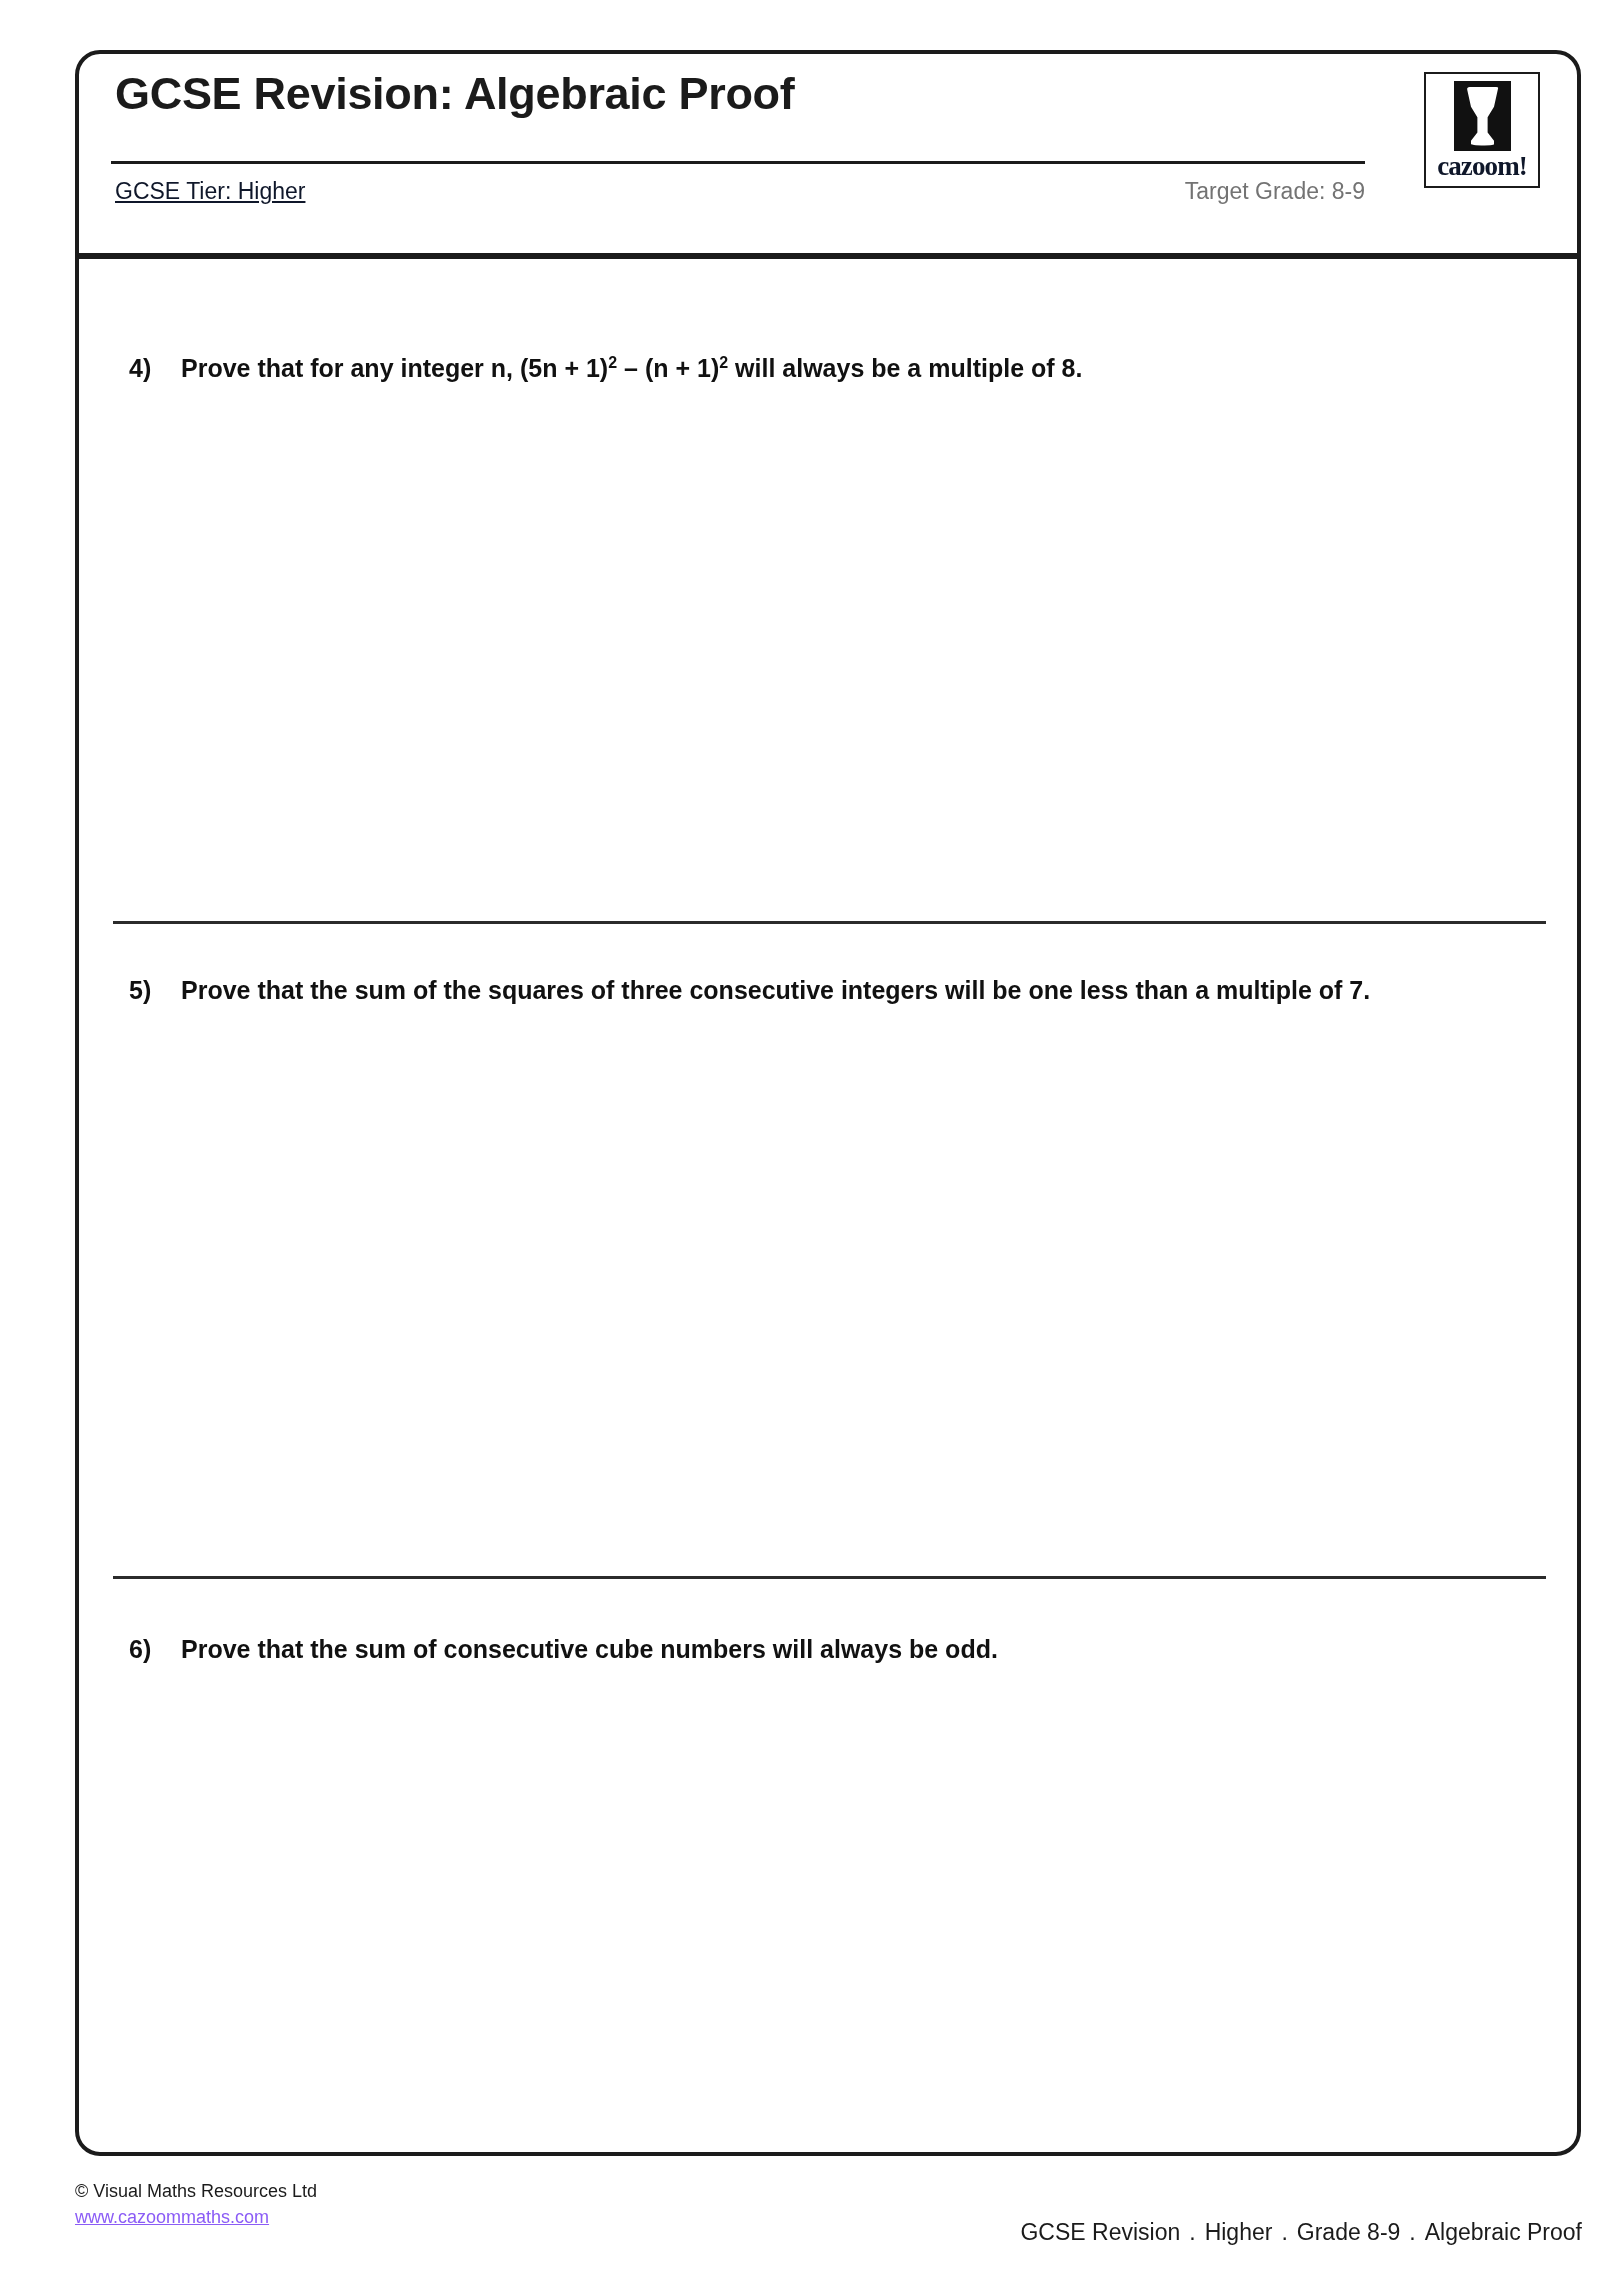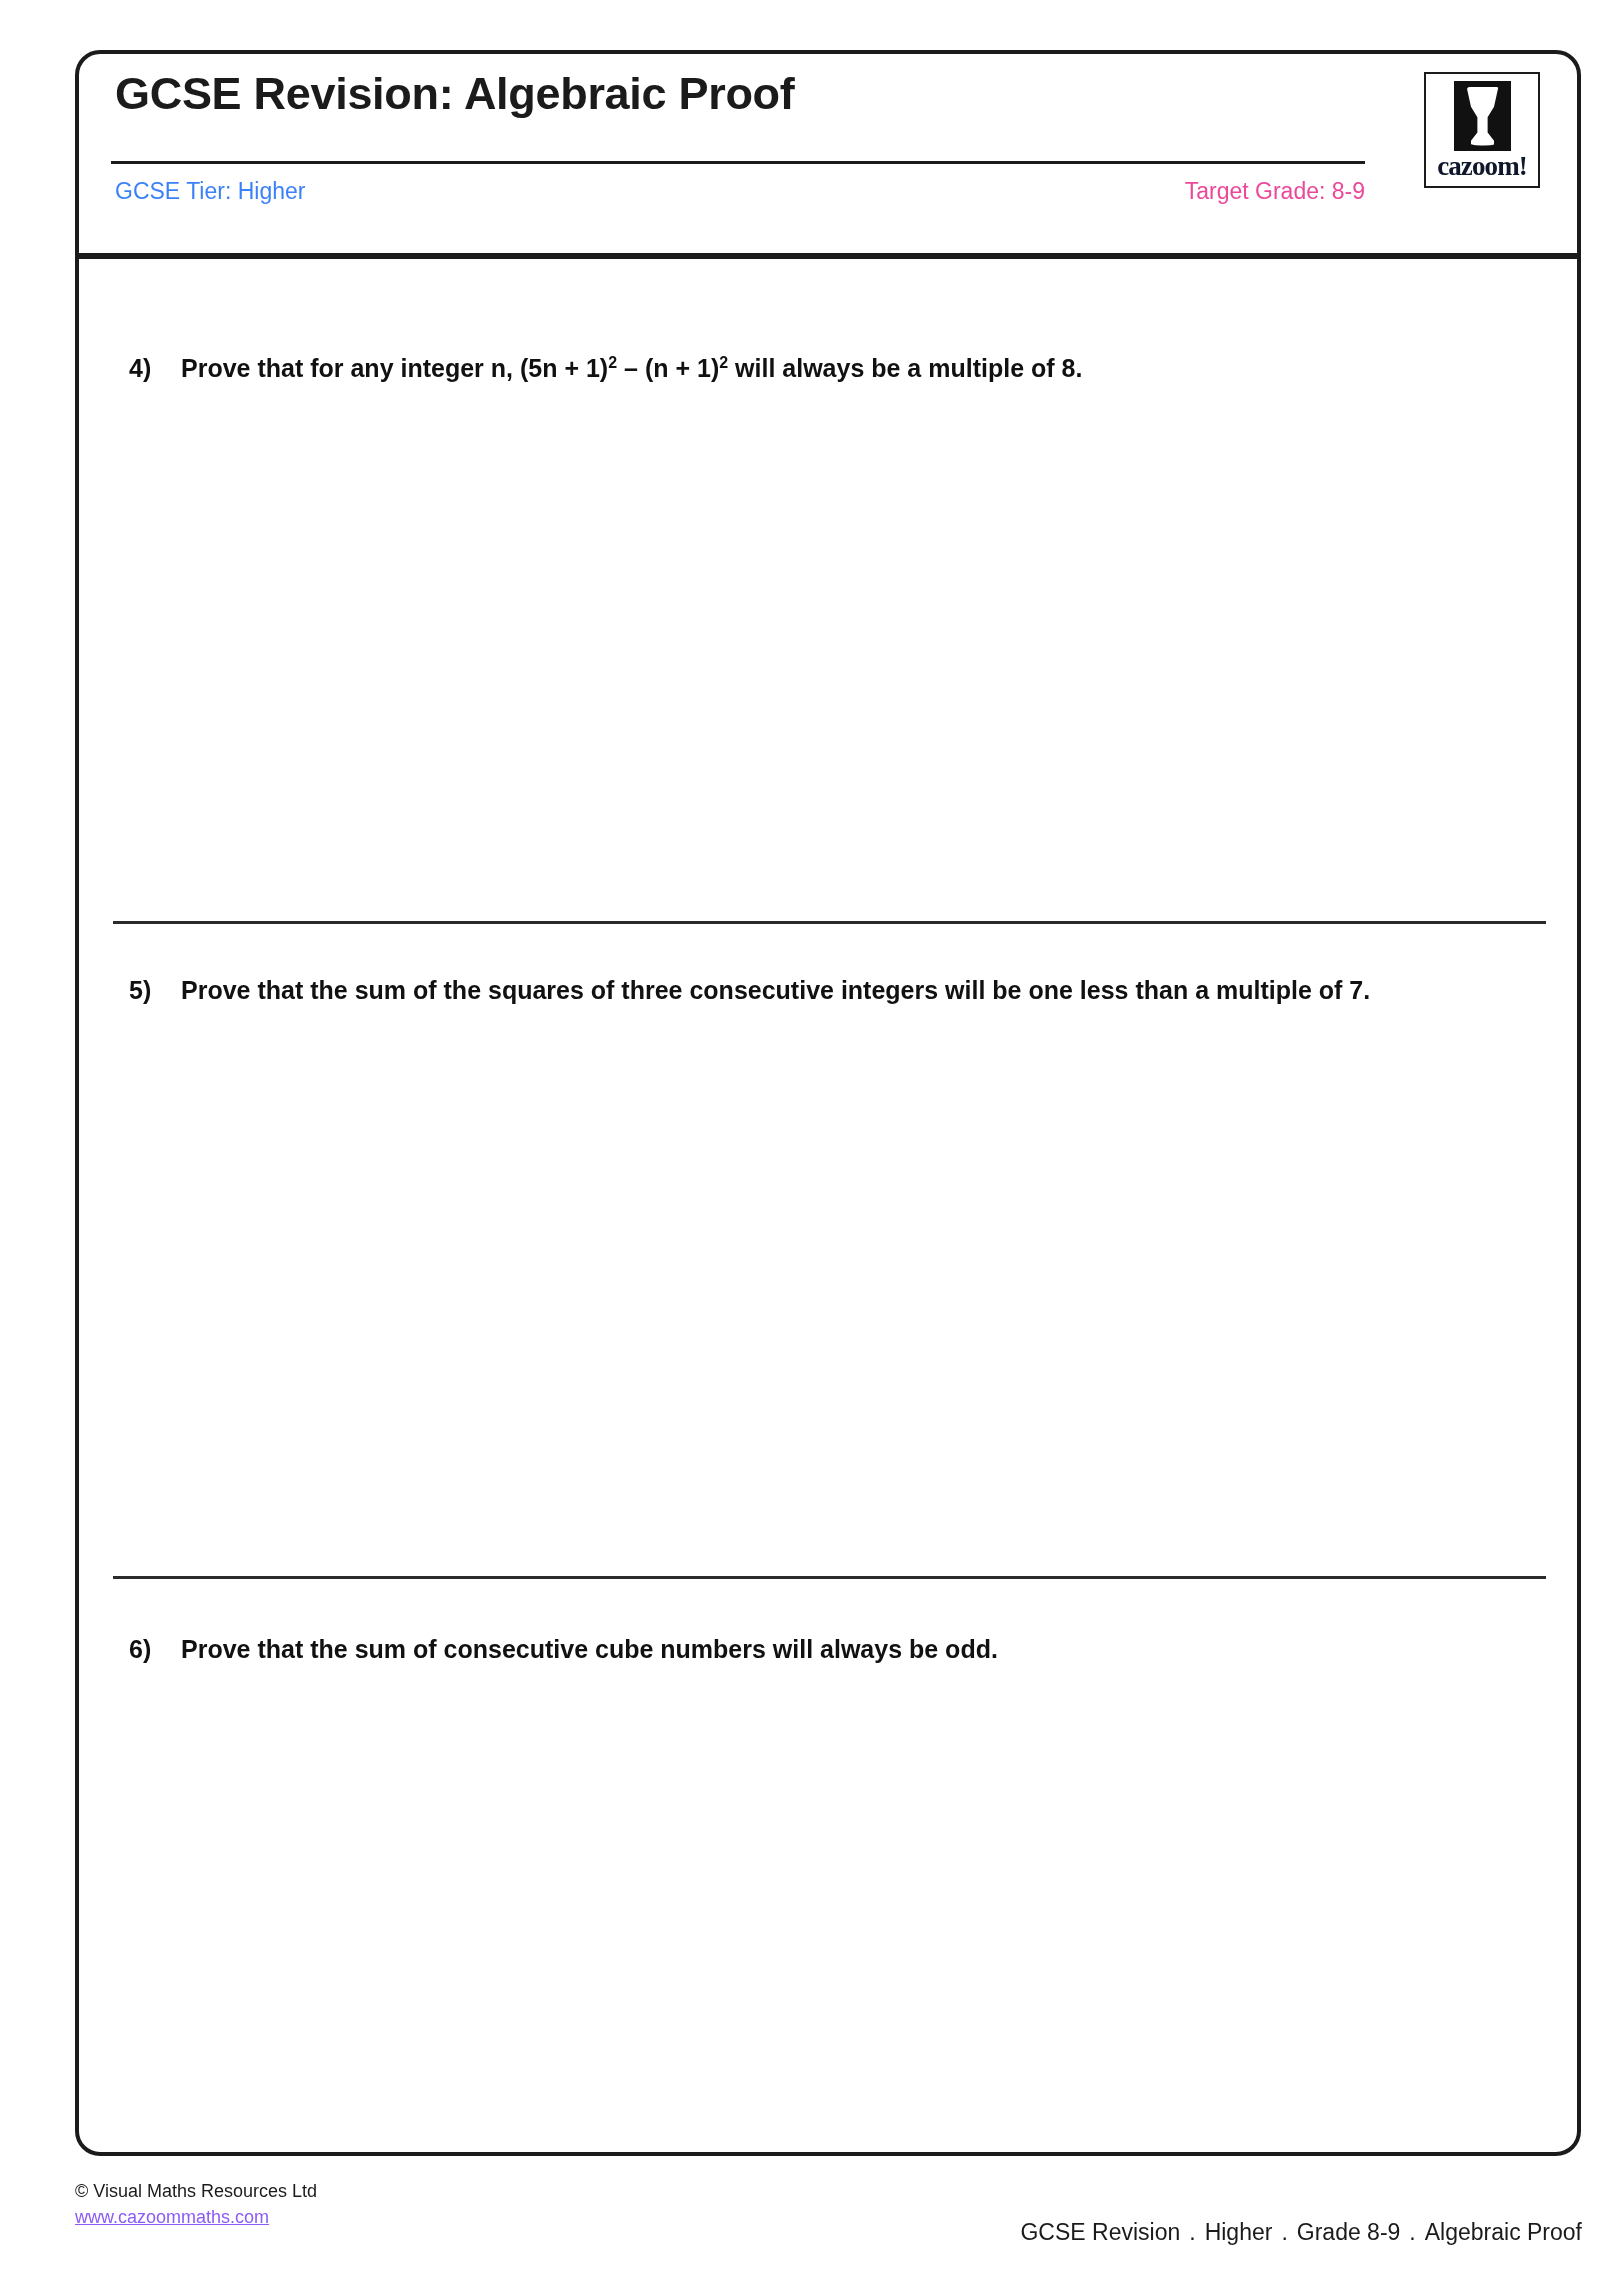--- a/index.html
+++ b/index.html
@@ -61,31 +61,32 @@
     top: 107px;
     width: 1254px;
     height: 2.7px;
     background: #1b1b1b;
   }
   .tier {
     position: absolute;
     left: 36px;
     top: 124px;
     font-size: 23px;
-    color: #3b82f6;
-    white-space: nowrap;
+    color: #0f172a;
+    white-space: nowrap;
+    text-decoration: underline;
   }
   .target {
     position: absolute;
     left: 928px;
     top: 124px;
     width: 358px;
     text-align: right;
     font-size: 23px;
-    color: #ec4899;
+    color: #737373;
     white-space: nowrap;
   }
 
   
   .logo-box {
     position: absolute;
     left: 1345px;
     top: 18px;
     width: 116px;
     height: 116px;

